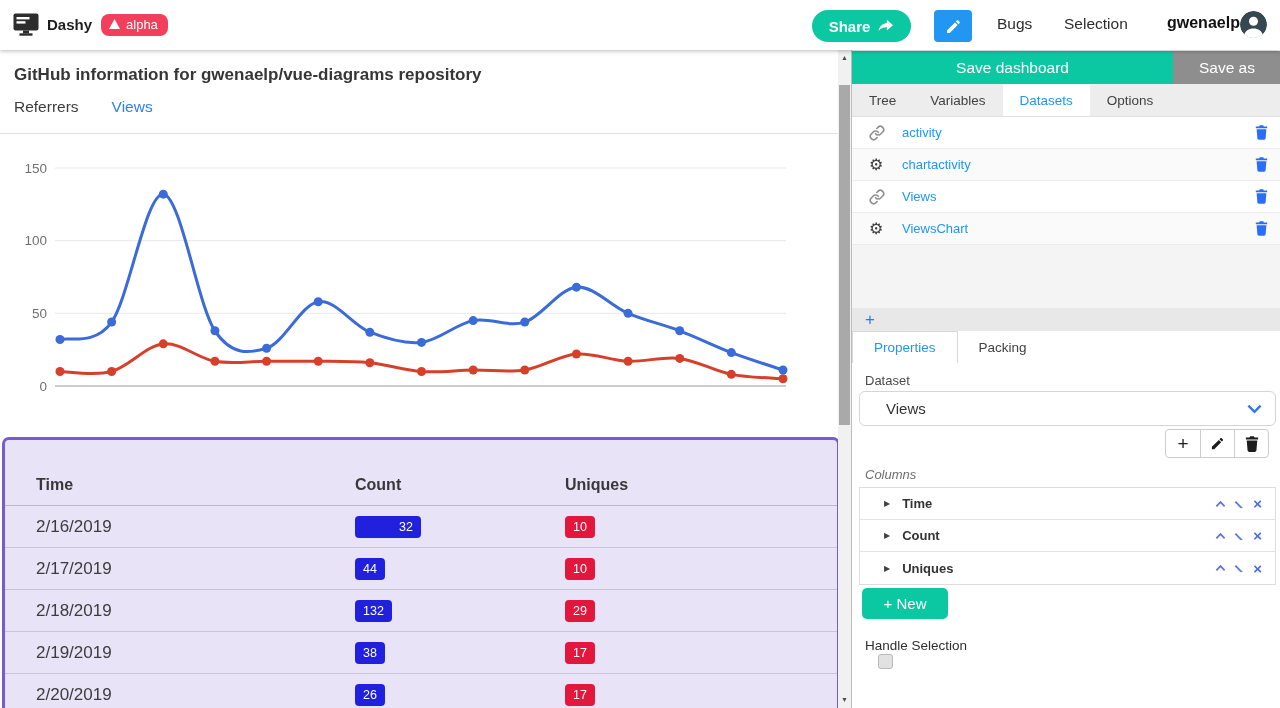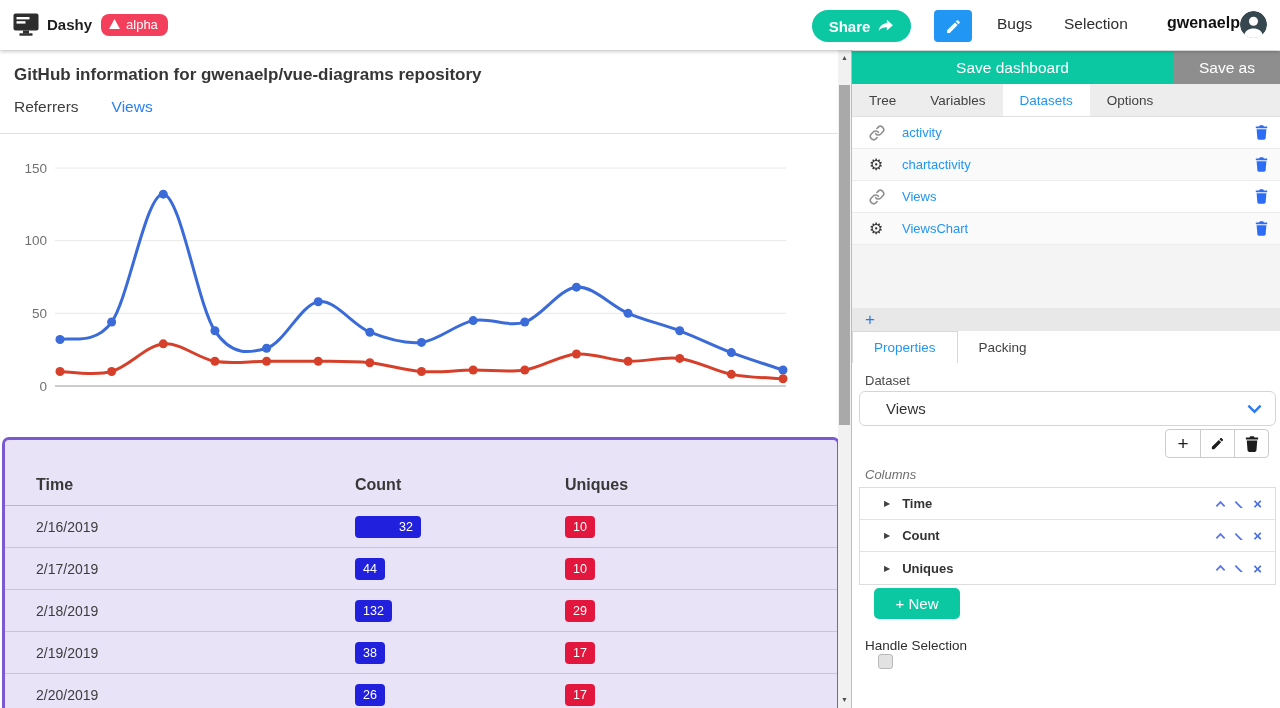--- a/index.html
+++ b/index.html
@@ -32,21 +32,21 @@
   .main-tab.active { color:#2a7ff3; }
   .tabs-rule { position:absolute; left:0; top:83px; width:838px; height:1px; background:#e2e2e2; }
   #chart-svg { position:absolute; left:0; top:90px; }
 
   
   .table-card { position:absolute; left:2px; top:387px; width:838px; height:330px;
     background:#e9e3f8; border:3px solid #7a5ad1; border-radius:7px; overflow:hidden; }
   .t-row { display:grid; grid-template-columns:319px 210px 1fr; align-items:center;
     padding-left:31px; height:42px; border-bottom:1px solid #c9c5d8; }
   .t-head { margin-top:24px; font-weight:bold; font-size:16px; color:#383838; border-bottom:1px solid #bcb6cf; }
-  .t-cell-time { font-size:14px; color:#3c3c3c; }
+  .t-cell-time { font-size:17px; color:#3c3c3c; }
   .badge { display:inline-block; color:#fff; font-size:12.5px; padding:4px 8px; border-radius:4px; }
 
   
   .vscroll { position:absolute; left:838px; top:50px; width:13px; height:658px; background:#f1f1f1; }
   .vscroll .arr { position:absolute; left:0; width:13px; text-align:center; font-size:7px; color:#4f4f4f; cursor:pointer; }
   .vscroll .arr.up { top:4px; } .vscroll .arr.down { bottom:5px; }
   .vscroll .thumb { position:absolute; left:1px; top:35px; width:11px; height:340px; background:#a9a9a9; cursor:pointer; }
 
   
   .right-panel { position:absolute; left:851px; top:50px; width:429px; height:658px;
@@ -88,21 +88,21 @@
   .bg-plus { font-size:19px; color:#1d1d1d; line-height:1; }
   .columns-label { top:417px; color:#6e6e6e;font-style:italic; }
   .columns-box { position:absolute; left:7px; top:437px; width:417px; border:1px solid #ddd; background:#fff; }
   .col-row { height:32px; display:flex; align-items:center; border-bottom:1px solid #e3e3e3; }
   .col-row:last-child { border-bottom:none; }
   .col-arrow { font-size:8px; color:#424242; margin-left:24px; cursor:pointer; }
   .col-name { margin-left:12px; font-size:13px; font-weight:bold; color:#333; }
   .col-actions { margin-left:auto; margin-right:13px; display:flex; align-items:center; gap:8px; }
   .col-actions .act { cursor:pointer; display:flex; align-items:center; }
   .col-x { color:#4a6ee0; font-size:15px; font-weight:bold; line-height:1; }
-  .new-btn { position:absolute; left:22px; top:538px; width:86px; height:31px; background:#0bc8a2;
+  .new-btn { position:absolute; left:10px; top:538px; width:86px; height:31px; background:#0bc8a2;
     border-radius:5px; color:#fff; font-size:15px; display:flex; align-items:center; justify-content:center; cursor:pointer; }
   .handle-label { top:588px; color:#2f2f2f; font-size:13.5px; }
   .handle-checkbox { position:absolute; left:26px; top:604px; width:15px; height:15px;
     background:#e2e2e2; border:1px solid #b9b9b9; border-radius:3px; appearance:none; cursor:pointer; }
 </style>
 </head>
 <body>
 
 <div class="topbar">
   <div class="logo-wrap">

